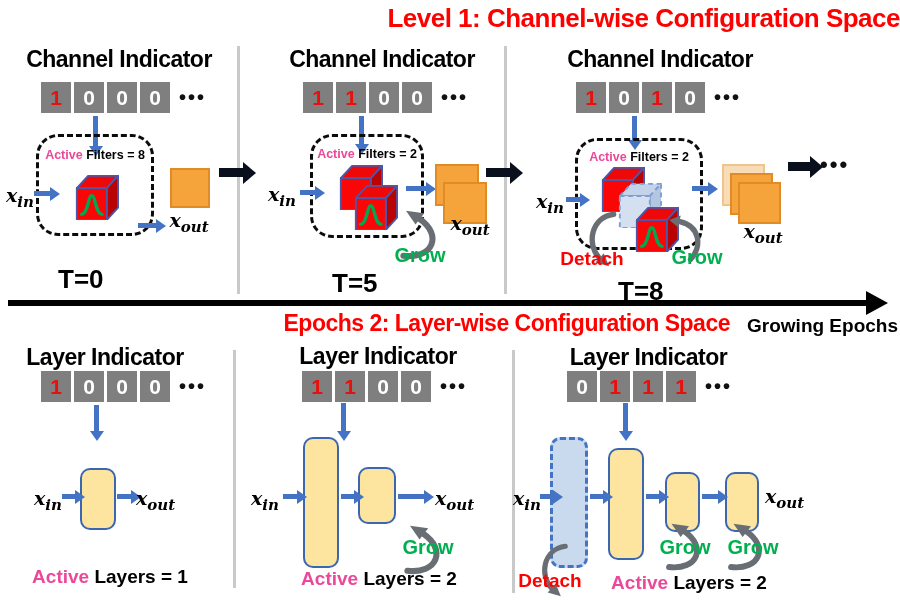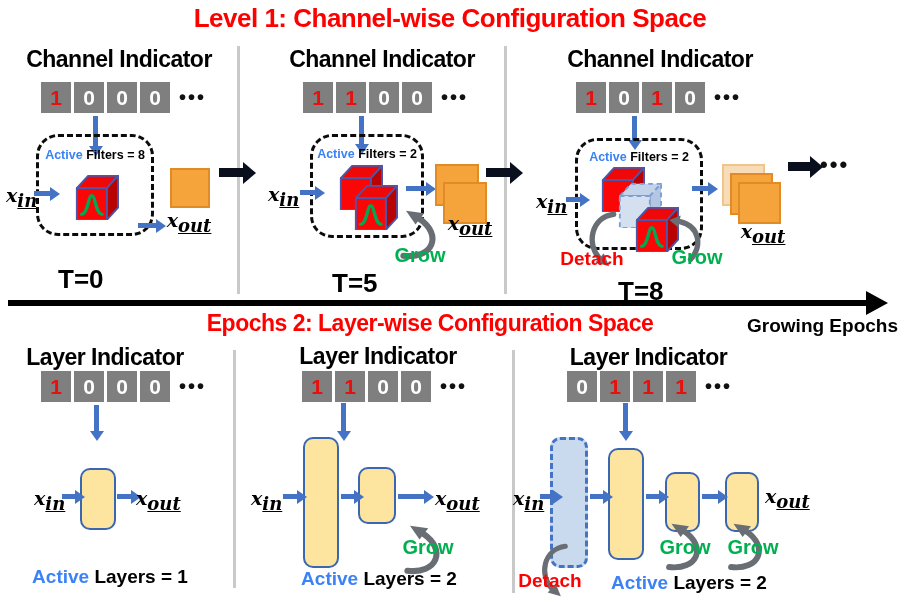--- a/index.html
+++ b/index.html
@@ -1,19 +1,19 @@
 <!DOCTYPE html>
 <html><head>
 <meta charset="utf-8">
 <style>
   html,body{margin:0;padding:0;background:#fff;}
   .fig{position:relative;width:900px;height:600px;background:#fff;overflow:hidden;
        font-family:"Liberation Sans",sans-serif;color:#000;}
   .abs{position:absolute;}
-  .title{position:absolute;font-weight:bold;color:#FF0000;text-align:center;letter-spacing:-0.5px;}
+  .title{position:absolute;font-weight:bold;color:#FF0000;text-align:right;letter-spacing:-0.5px;}
   .t1{left:0;top:3px;width:900px;font-size:26px;}
   .t2{left:130px;top:310px;width:600px;font-size:23px;}
   .ph{position:absolute;font-weight:bold;font-size:23px;text-align:center;letter-spacing:-0.5px;white-space:nowrap;}
   .ind{position:absolute;display:flex;gap:3px;align-items:center;}
   .cell{width:30px;height:31px;background:#7F7F7F;display:flex;align-items:center;justify-content:center;
         font-weight:bold;font-size:21px;}
   .on{color:#E8100C;}
   .off{color:#FFFFFF;}
   .dots{margin-left:6px;font-weight:800;font-size:20px;letter-spacing:2px;color:#111;}
   .bigdots{position:absolute;font-weight:800;font-size:22px;letter-spacing:2px;color:#111;}
@@ -25,27 +25,27 @@
              border-top:10px solid #4472C4;border-left:7px solid transparent;border-right:7px solid transparent;}
   .ba{position:absolute;height:9px;background:#0A0F1E;}
   .ba::after{content:"";position:absolute;left:100%;top:50%;transform:translateY(-50%);
              border-left:13px solid #0A0F1E;border-top:11px solid transparent;border-bottom:11px solid transparent;}
   .axis{position:absolute;height:6px;background:#000;}
   .axis::after{content:"";position:absolute;left:100%;top:50%;transform:translateY(-50%);
              border-left:22px solid #000;border-top:12px solid transparent;border-bottom:12px solid transparent;}
   .vdiv{position:absolute;width:2.5px;background:#C9C9C9;}
   .dbox{position:absolute;border:3.5px dashed #0B0B0B;border-radius:22px;box-sizing:border-box;}
   .afl{position:absolute;font-weight:bold;font-size:12.5px;text-align:center;white-space:nowrap;}
-  .red{color:#3b82f6;}
+  .red{color:#ec4899;}
   .growl{position:absolute;font-weight:bold;font-size:20px;color:#00B050;text-align:center;}
   .detl{position:absolute;font-weight:bold;font-size:19px;color:#FF0000;text-align:center;}
   .tl{position:absolute;font-weight:bold;font-size:26px;text-align:left;}
   .io{position:absolute;font-family:"DejaVu Serif",serif;font-style:italic;font-weight:bold;
       font-size:19px;white-space:nowrap;}
-  .io sub{font-size:18px;text-decoration:underline;}
+  .io sub{font-size:15px;}
   .fmap{position:absolute;width:40px;height:40px;background:#F5A43B;border:2px solid #E08B28;box-sizing:border-box;}
   .fmap.pale{background:#F8DCB8;border-color:#EFC58C;}
   .lyr{position:absolute;background:#FDE49F;border:2.5px solid #3A67B0;border-radius:10px;box-sizing:border-box;}
   .dlyr{position:absolute;background:#C9D9EE;border:3px dashed #4472C4;border-radius:10px;box-sizing:border-box;}
   .cube{position:absolute;}
   .hook{position:absolute;}
   .all{position:absolute;font-weight:bold;font-size:19px;text-align:center;white-space:nowrap;}
   .ge{position:absolute;font-weight:bold;font-size:19px;text-align:right;}
 </style>
 </head>

